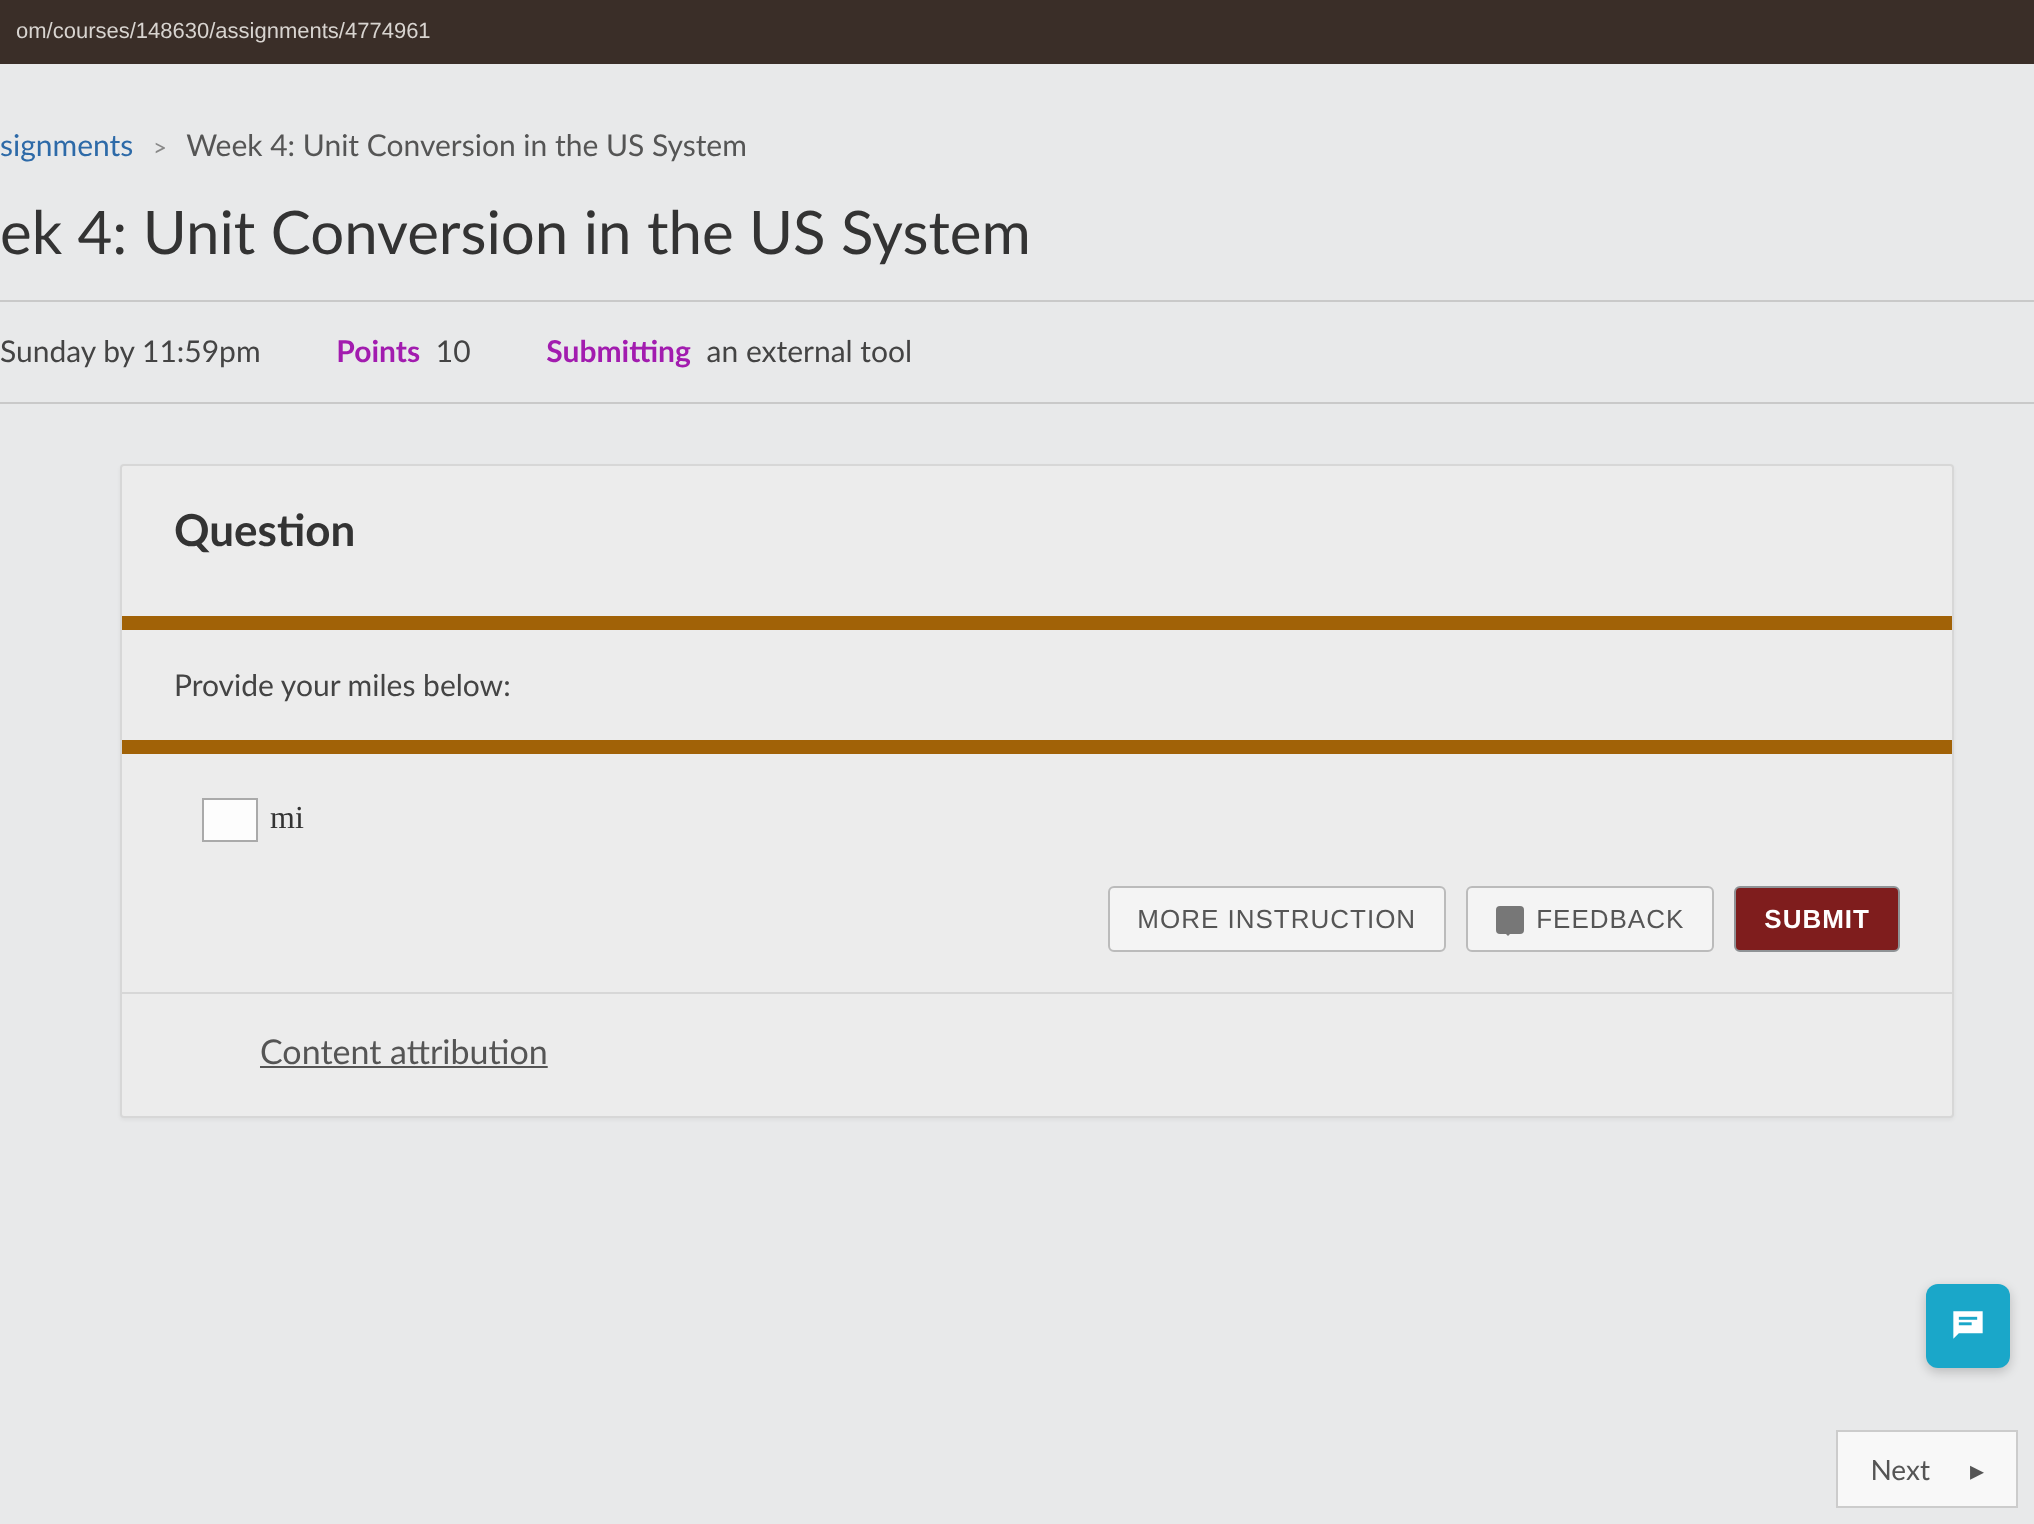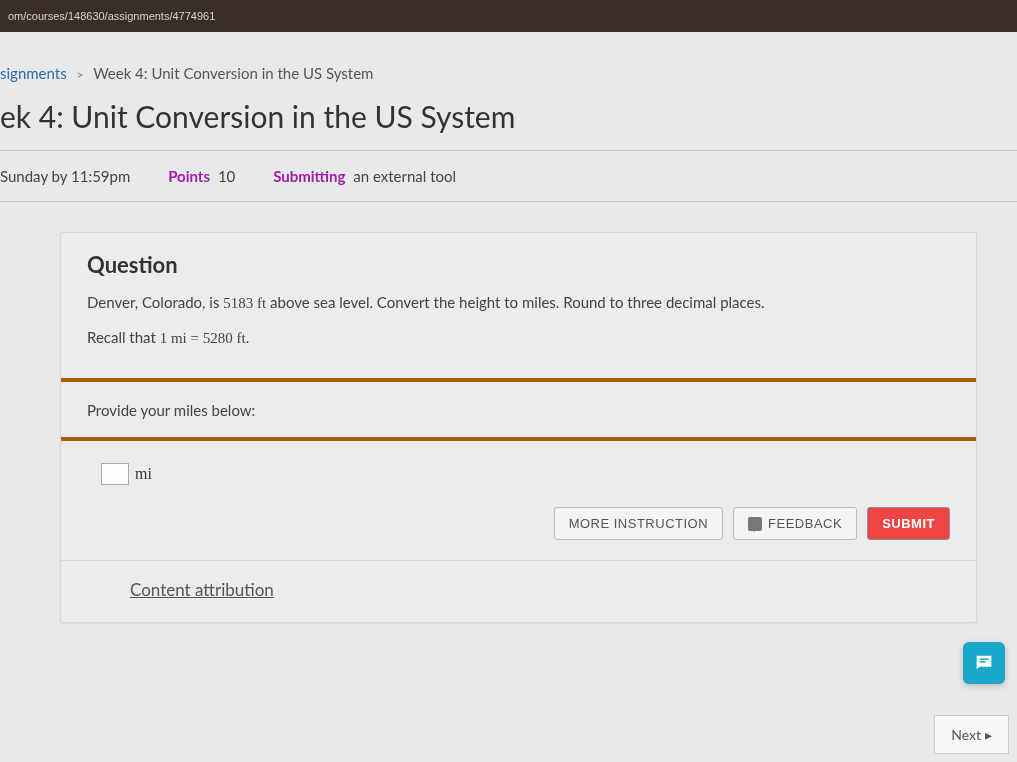--- a/index.html
+++ b/index.html
@@ -56,21 +56,21 @@
   }
   .question-card {
     background: #ececec;
     border: 1px solid #d7d7d7;
     border-radius: 2px;
     padding: 0;
     box-shadow: 0 1px 2px rgba(0,0,0,0.05);
   }
   .q-section {
     padding: 18px 26px;
-    border-bottom: 4px solid #a16207;
+    border-bottom: 7px solid #a16207;
   }
   .q-title {
     font-size: 22px;
     font-weight: 700;
     color: #333;
     margin-bottom: 12px;
   }
   .q-body {
     font-size: 15px;
     color: #444;
@@ -116,21 +116,21 @@
     display: inline-flex;
     align-items: center;
     gap: 6px;
   }
   .btn-outline {
     background: #f4f4f4;
     border: 1px solid #bbb;
     color: #555;
   }
   .btn-primary {
-    background: #ef4444;
+    background: #7f1d1d;
     border: 1px solid #8f9396;
     color: #fff;
     font-weight: 600;
   }
   .feedback-icon {
     width: 14px; height: 14px;
     background: #777;
     display: inline-block;
     position: relative;
     border-radius: 2px;
@@ -171,21 +171,21 @@
     right: 8px;
     bottom: 8px;
     background: #f8f8f8;
     border: 1px solid #ccc;
     padding: 10px 16px;
     font-size: 14px;
     color: #555;
     cursor: pointer;
     display:flex;
     align-items:center;
-    gap:4px;
+    gap:20px;
   }
   .serif { font-family: "Times New Roman", serif; }
 </style>
 </head>
 <body>
 
 <div class="url-bar">
   <span>om/courses/148630/assignments/4774961</span>
 </div>
 
@@ -211,28 +211,20 @@
       <span class="label">Submitting</span>
       <span>an external tool</span>
     </span>
   </div>
 
   <div class="tool-area">
     <div class="question-card">
 
       <div class="q-section">
         <div class="q-title">Question</div>
-        <div class="q-body">
-          <p>
-            <span>Denver, Colorado, is </span><span class="serif">5183 ft</span><span> above sea level. Convert the height to miles. Round to three decimal places.</span>
-          </p>
-          <p>
-            <span>Recall that </span><span class="serif">1 mi = 5280 ft</span><span>.</span>
-          </p>
-        </div>
       </div>
 
       <div class="q-section">
         <span class="prompt-label">Provide your miles below:</span>
       </div>
 
       <div class="answer-row">
         <input class="answer-input" type="text" style="">
         <span class="unit-label">mi</span>
       </div>

